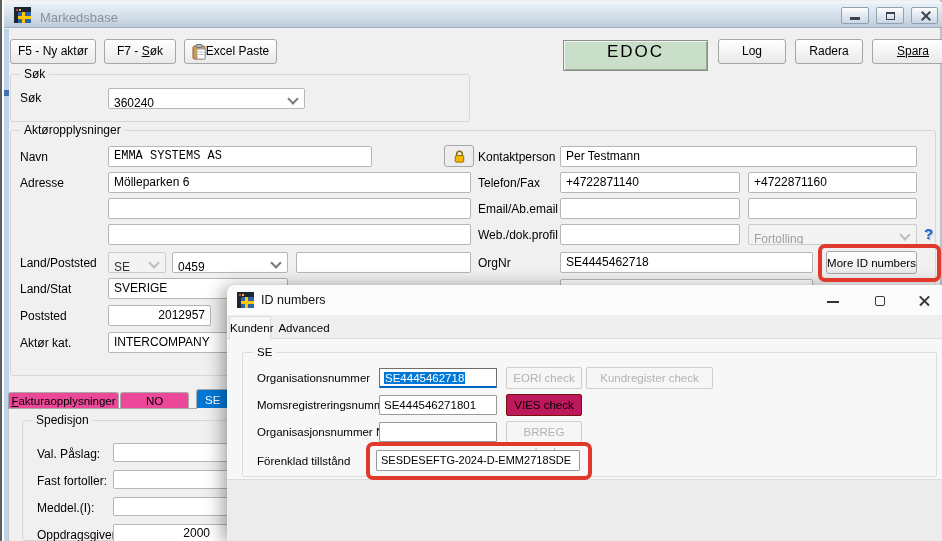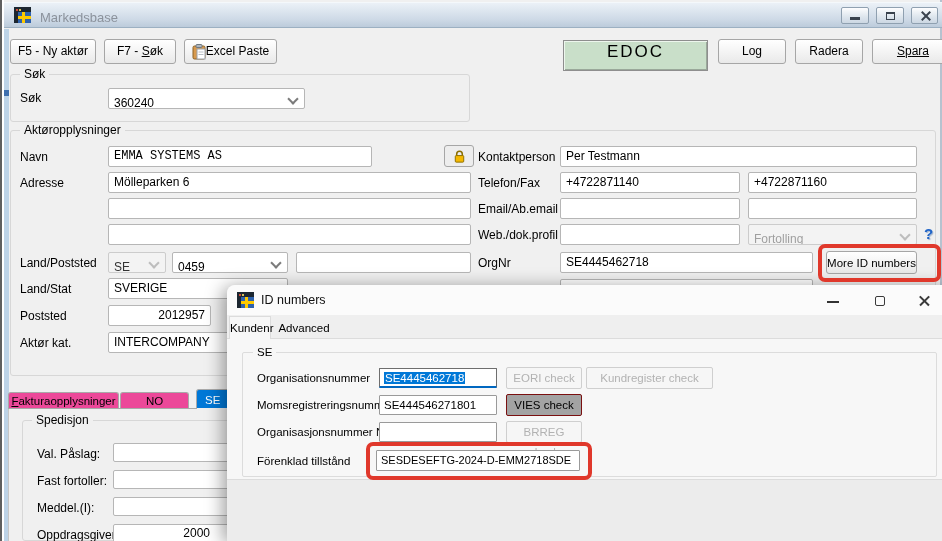--- a/index.html
+++ b/index.html
@@ -53,21 +53,21 @@
   .dlg-low{left:0;top:194px;width:724px;height:62px;background:#ececec;border-top:1px solid #dcdcdc;}
   .dtab-sel{left:2px;top:31px;width:42px;height:23px;background:#f7f7f7;border:1px solid #dcdcdc;border-bottom:none;font-size:11.5px;text-align:center;line-height:22px;z-index:3;}
   .dtab{left:46px;top:33px;width:62px;height:20px;font-size:11.5px;text-align:center;line-height:20px;}
   .dgb{border:1px solid #dcdcdc;border-radius:2px;}
   .dgb-title{position:absolute;top:-8px;left:10px;background:#f7f7f7;padding:0 4px;font-size:11.5px;line-height:14px;}
   .dlbl{font-size:11.5px;line-height:20px;white-space:nowrap;}
   .dfield{background:#fff;border:1px solid #9a9a9a;border-radius:1px;height:20px;line-height:18px;padding:0 4px;font-size:11.5px;white-space:nowrap;overflow:hidden;}
   .dfield.focus{border-color:#6e6e6e;border-bottom:2px solid #0067c0;}
   .sel{background:#0078d7;color:#fff;padding:0 1px;}
   .dlgbtn{border:1px solid #cfcfcf;border-radius:2px;background:#f6f6f6;color:#b2b2b2;font-size:11.5px;text-align:center;line-height:20px;height:22px;}
-  .viesbtn{border:1px solid #7a1010;border-radius:2px;background:#a3a3a3;color:#000;font-size:11.5px;text-align:center;line-height:20px;height:22px;}
+  .viesbtn{border:1px solid #7a1010;border-radius:2px;background:#be185d;color:#000;font-size:11.5px;text-align:center;line-height:20px;height:22px;}
   .redbox{border:4px solid #e0382b;border-radius:7px;background:transparent;pointer-events:none;z-index:15;}
   .helpq{font-weight:bold;color:#1f64c8;font-size:15px;text-shadow:1px 1px 1px #9fb2cc;}
   .edocbtn{background:#c9dfc9;border:1px solid #8e8e8e;box-shadow:inset 1px 1px 0 #edf6ed,inset -1px -1px 0 #9aa89a;font-size:17px;letter-spacing:2px;text-align:center;line-height:21px;}
 </style>
 </head>
 <body>
 
 <div id="screen">
 
   <div class="abs edge-dark"></div>

